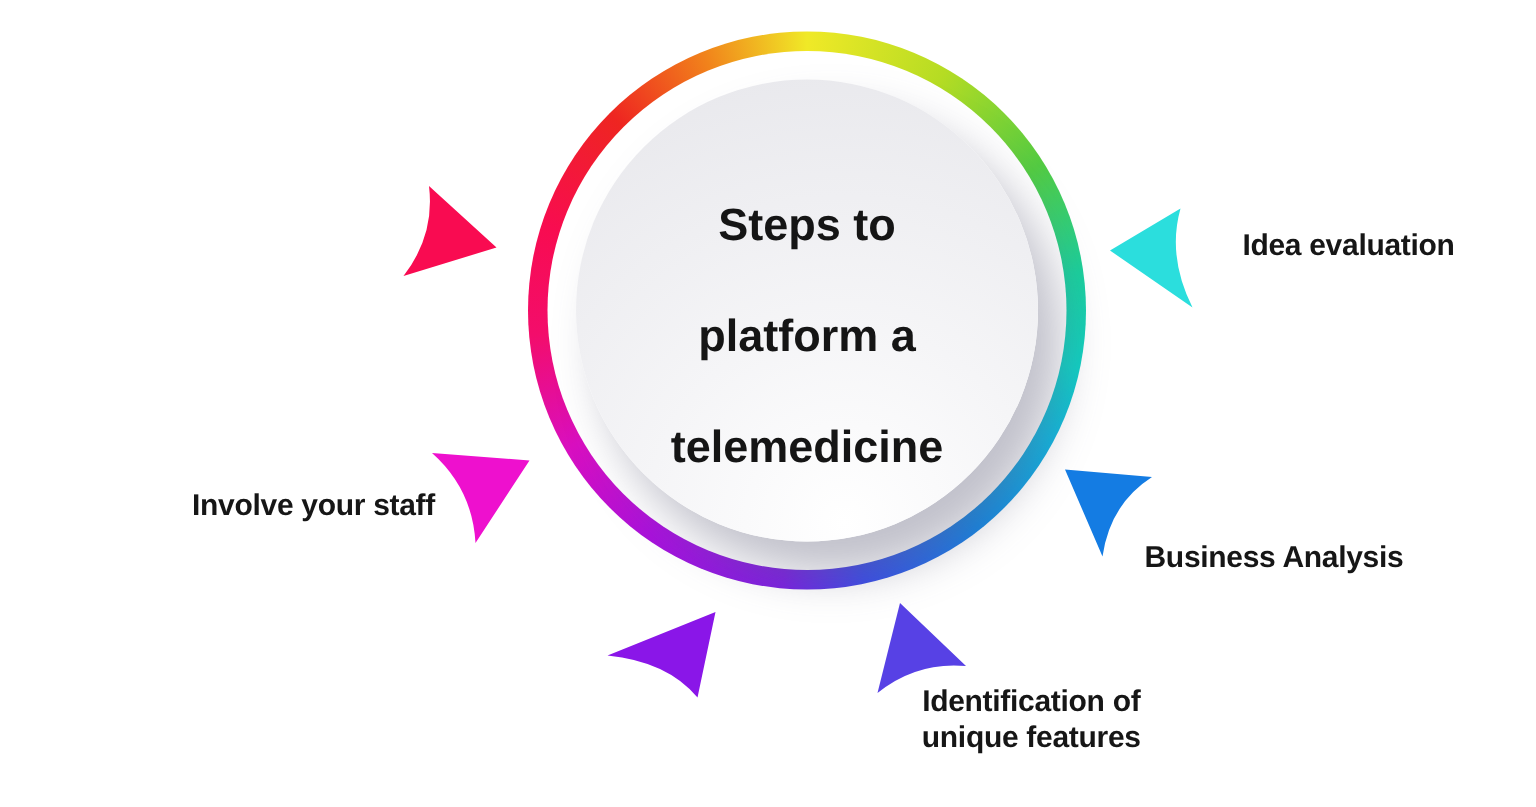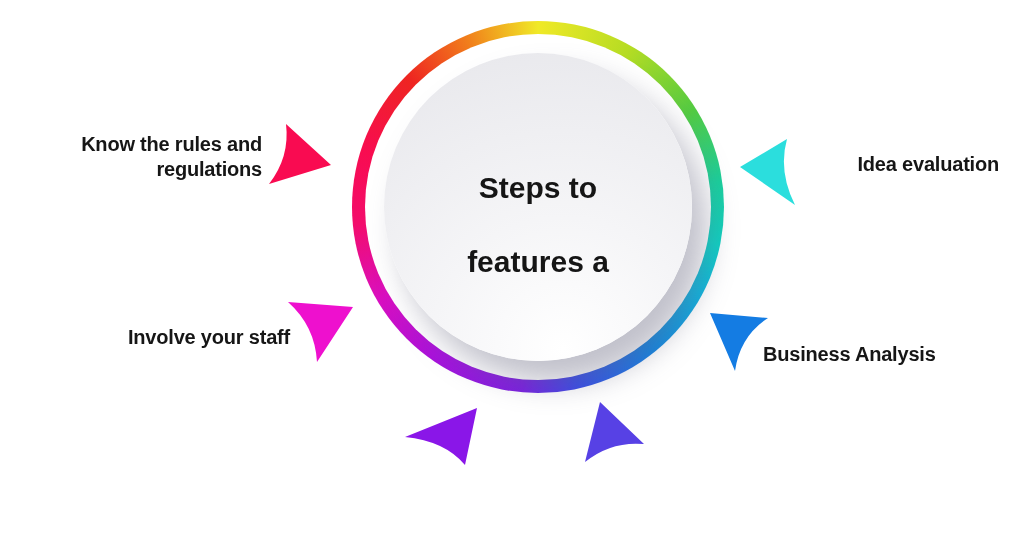--- a/index.html
+++ b/index.html
@@ -67,63 +67,64 @@
   .label {
     position: absolute;
     font-weight: 700;
     font-size: 20px;
     line-height: 25px;
     color: #161616;
     letter-spacing: -0.2px;
   }
   .label span { display: block; }
   .pos-know      { left: 40px;  top: 132px; width: 222px; text-align: right; }
-  .pos-idea      { left: 799px; top: 152px; width: 200px; text-align: right; }
+  .pos-idea      { left: 799px; top: 152px; width: 200px; text-align: center; }
   .pos-staff     { left: 60px;  top: 325px; width: 230px; text-align: right; }
-  .pos-business  { left: 763px; top: 342px; width: 220px; text-align: left; }
+  .pos-business  { left: 763px; top: 360px; width: 220px; text-align: left; }
   .pos-channel   { left: 216px; top: 456px; width: 230px; text-align: left; }
   .pos-identify  { left: 565px; top: 456px; width: 245px; text-align: center; line-height: 24px; }
 
   .arrows { position: absolute; left: 0; top: 0; pointer-events: none; }
 </style>
 </head>
 <body>
 
 <div class="canvas">
 
   <div class="ring"></div>
 
   <div class="inner-circle">
     <div class="center-title">
       <span>Steps to</span>
-      <span>features a</span>
+      <span>platform a</span>
+      <span>telemedicine</span>
     </div>
   </div>
 
   <svg class="arrows" width="1024" height="538" viewBox="0 0 1024 538" xmlns="http://www.w3.org/2000/svg">
     <path d="M331,165 L269,184 Q290,157 286,124 Z" fill="#F90B51"></path>
     <path d="M740,167 L787,139 Q778,171 795,205 Z" fill="#2BDEDD"></path>
     <path d="M288,302 L353,307 L317,362 Q315,326 288,302 Z" fill="#EE10CE"></path>
     <path d="M710,313 L768,318 Q740,336 735,371 Z" fill="#147CE3"></path>
     <path d="M477,408 L465,465 Q445,441 405,437 Z" fill="#8A16E8"></path>
     <path d="M600,402 L644,444 Q611,441 585,462 Z" fill="#5741E5"></path>
   </svg>
 
-  <div class="label pos-know">
-    <span>Know the rules and</span>
-    <span>regulations</span>
-  </div>
 
   <div class="label pos-idea">
     <span>Idea evaluation</span>
   </div>
 
   <div class="label pos-staff">
     <span>Involve your staff</span>
   </div>
 
   <div class="label pos-business">
     <span>Business Analysis</span>
   </div>
 
 
+  <div class="label pos-identify">
+    <span>Identification of</span>
+    <span>unique features</span>
+  </div>
 
 </div>
 
 </body></html>

